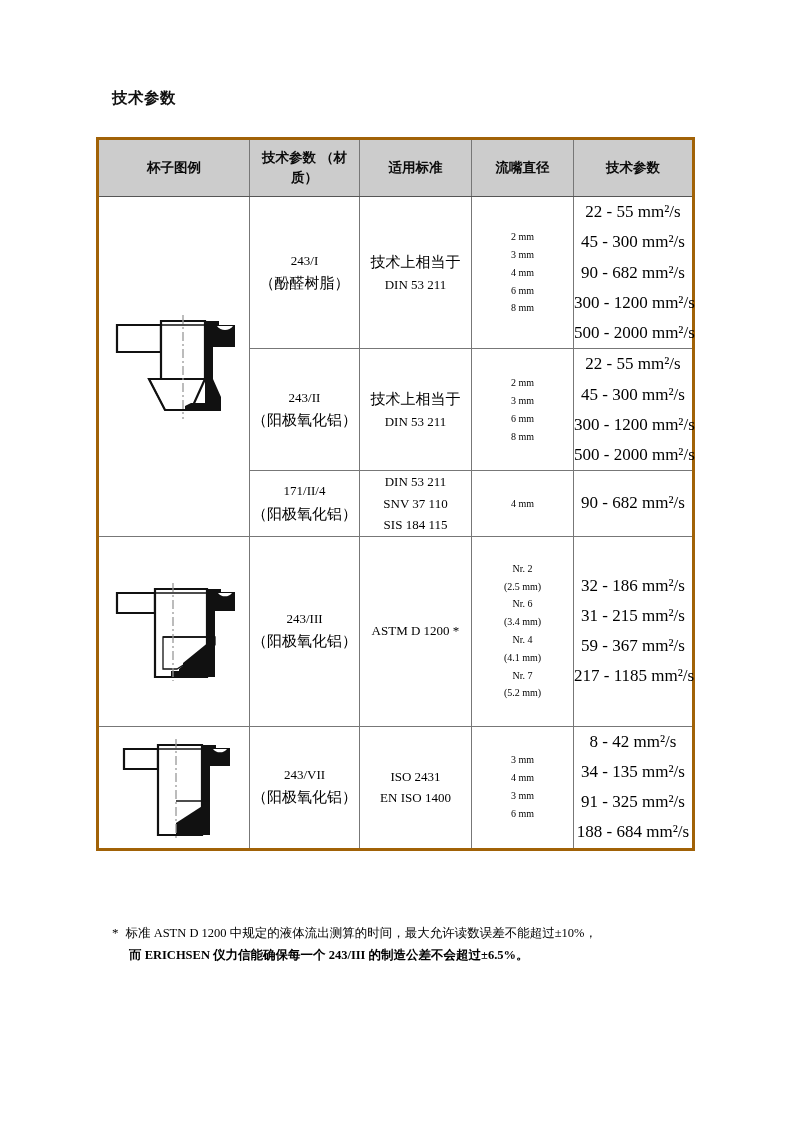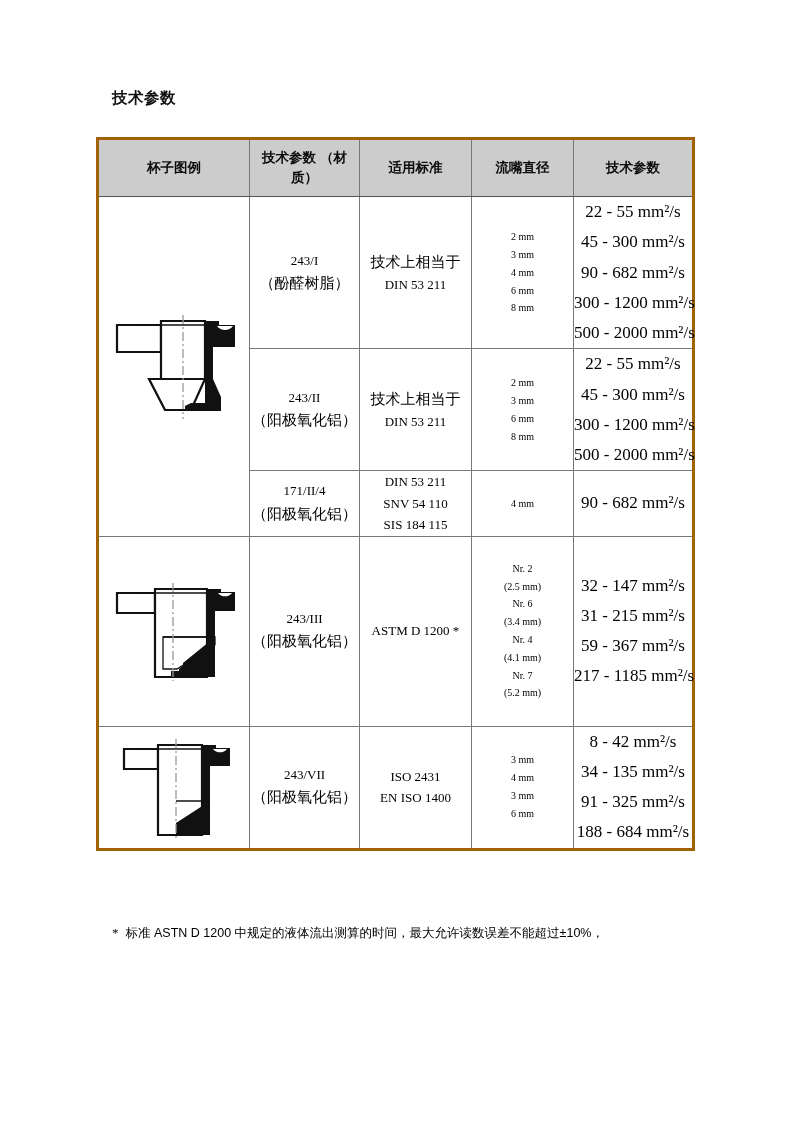--- a/index.html
+++ b/index.html
@@ -101,21 +101,21 @@
     position: absolute;
     left: 112px;
     top: 922px;
     width: 600px;
     font-size: 13px;
     line-height: 1.75;
   }
   .footnote .ln1 { display: block; white-space: nowrap; }
   .footnote .ln2 { display: block; white-space: nowrap; font-weight: bold; padding-left: 17px; }
   .footnote .star { margin-right: 7px; }
-  .footnote .cn { font-family: Liberation Sans, sans-serif; font-size: 12.5px; }
+  .footnote .cn { font-family: Liberation Serif, serif; font-size: 12.5px; }
 
   .cupwrap { display: block; line-height: 0; }
 </style>
 </head>
 <body>
 
 <div class="page">
 
   <div class="title">技术参数</div>
 
@@ -236,21 +236,21 @@
       <tr>
         <td class="cell-model">
           <span class="stack">
             <span>171/II/4</span>
             <span class="cn">（阳极氧化铝）</span>
           </span>
         </td>
         <td class="cell-std">
           <span class="stack">
             <span>DIN 53 211</span>
-            <span>SNV 54 110</span>
+            <span>SNV 37 110</span>
             <span>SIS 184 115</span>
           </span>
         </td>
         <td class="cell-noz">
           <span class="stack">
             <span>4 mm</span>
           </span>
         </td>
         <td class="cell-range">
           <span class="stack">
@@ -304,21 +304,21 @@
             <span>Nr. 6</span>
             <span>(3.4 mm)</span>
             <span>Nr. 4</span>
             <span>(4.1 mm)</span>
             <span>Nr. 7</span>
             <span>(5.2 mm)</span>
           </span>
         </td>
         <td class="cell-range thickline">
           <span class="stack range-offset">
-            <span>32 - 147 mm²/s</span>
+            <span>32 - 186 mm²/s</span>
             <span>31 - 215 mm²/s</span>
             <span>59 - 367 mm²/s</span>
             <span>217 - 1185 mm²/s</span>
           </span>
         </td>
       </tr>
 
       <tr>
         <td class="cell-img thickline">
           <span class="cupwrap">
@@ -372,15 +372,16 @@
             <span>188 - 684 mm²/s</span>
           </span>
         </td>
       </tr>
 
     </tbody>
   </table>
 
   <div class="footnote">
     <span class="ln1"><span class="star">*</span><span class="cn">标准 ASTN D 1200 中规定的液体流出测算的时间，最大允许读数误差不能超过±10%，</span></span>
+    <span class="ln2 cn">而 ERICHSEN 仪力信能确保每一个 243/III 的制造公差不会超过±6.5%。</span>
   </div>
 
 </div>
 
 </body></html>

